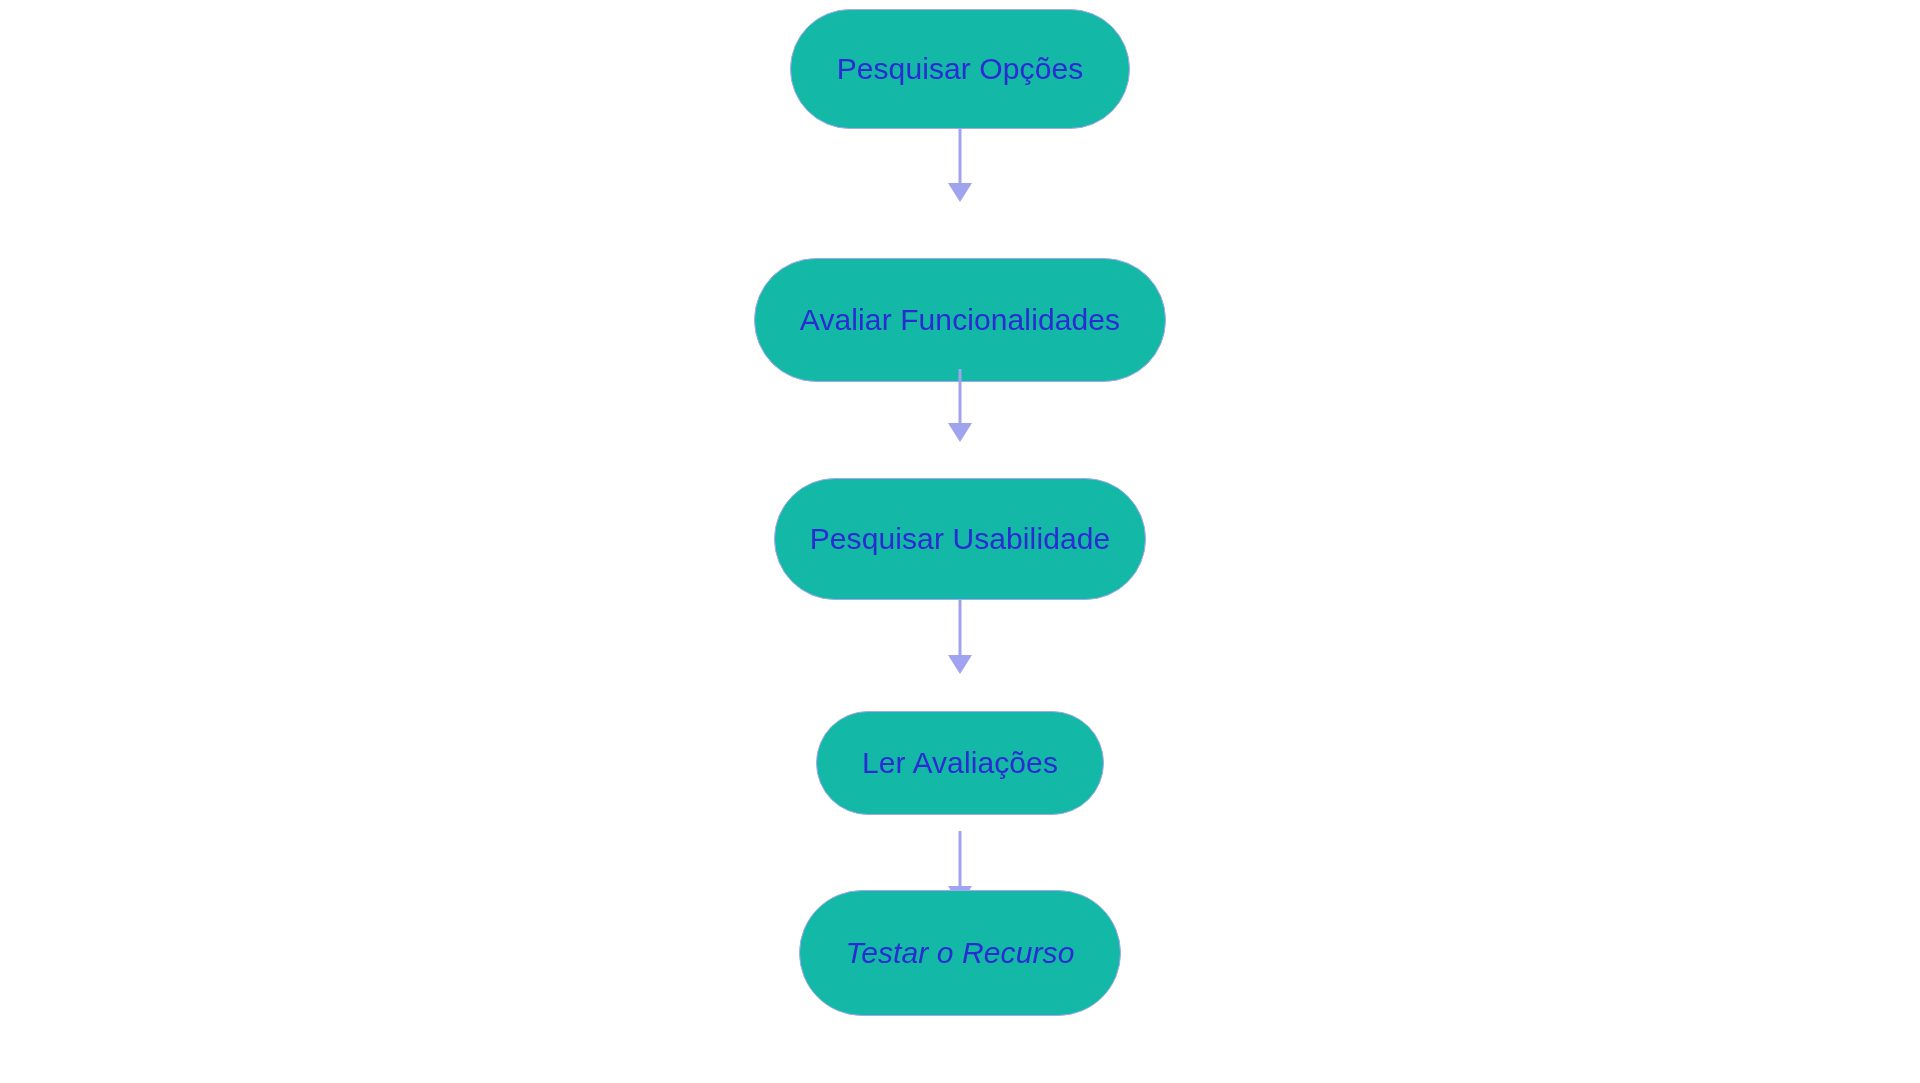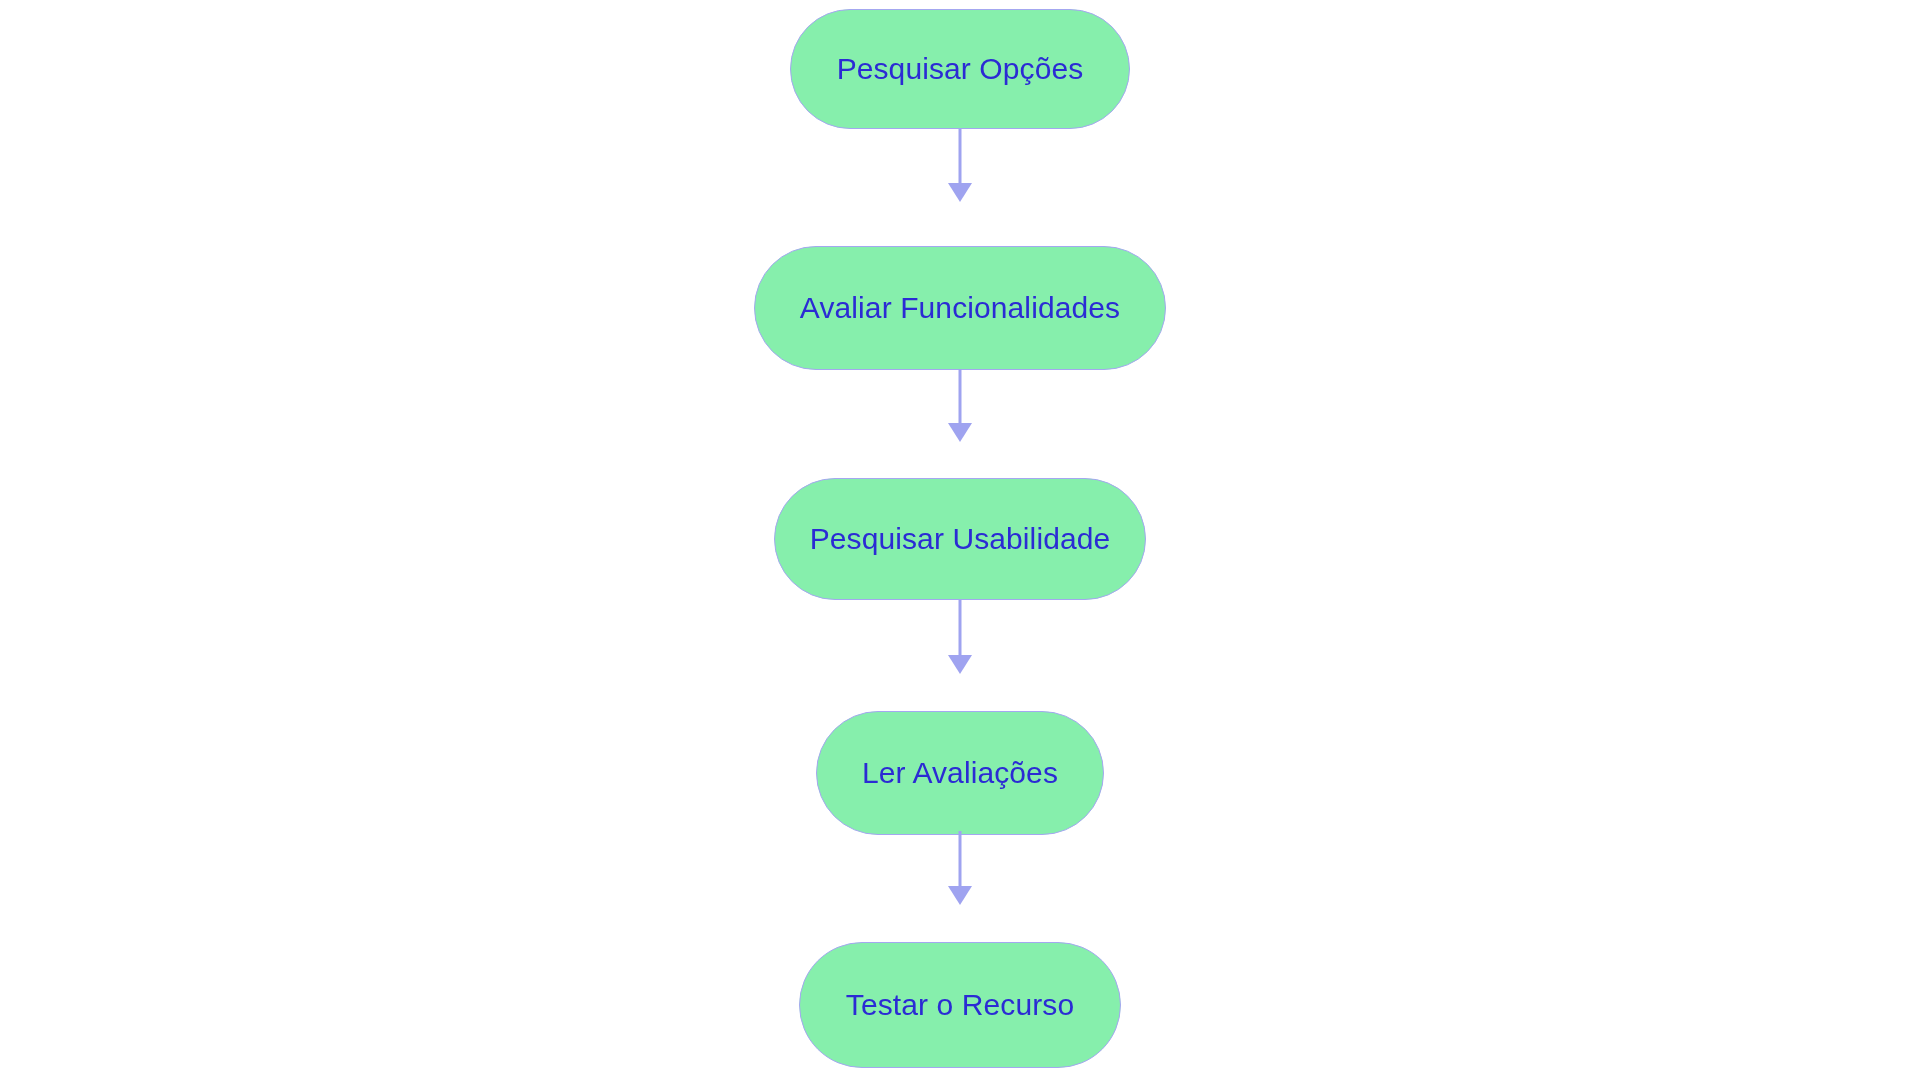--- a/index.html
+++ b/index.html
@@ -22,43 +22,43 @@
     background: #ffffff;
   }
 
   
   .flow-node {
     position: absolute;
     box-sizing: border-box;
     display: flex;
     align-items: center;
     justify-content: center;
-    background: #86efac;
+    background: #14b8a6;
     border: 1.6px solid #a4a7f0;
     border-radius: 999px;
     transform: translateX(-50%);
     left: 960px;
   }
   .flow-node-label {
     color: #2b2bd4;
     font-family: "Liberation Sans", sans-serif;
     font-size: 30px;
     font-weight: 400;
     letter-spacing: 0.1px;
     line-height: 1;
     white-space: nowrap;
     user-select: none;
   }
 
   
   #node-1 { width: 340px; height: 120px; top: 9px;   }
-  #node-2 { width: 412px; height: 124px; top: 246px; }
+  #node-2 { width: 412px; height: 124px; top: 258px; }
   #node-3 { width: 372px; height: 122px; top: 478px; }
-  #node-4 { width: 288px; height: 124px; top: 711px; }
-  #node-5 { width: 322px; height: 126px; top: 942px; }
+  #node-4 { width: 288px; height: 104px; top: 711px; }
+  #node-5 { width: 322px; height: 126px; top: 890px; font-style: italic; }
 
   
   .flow-edge {
     position: absolute;
     left: 960px;
     transform: translateX(-50%);
     width: 24px;
   }
   .flow-edge-line {
     position: absolute;

